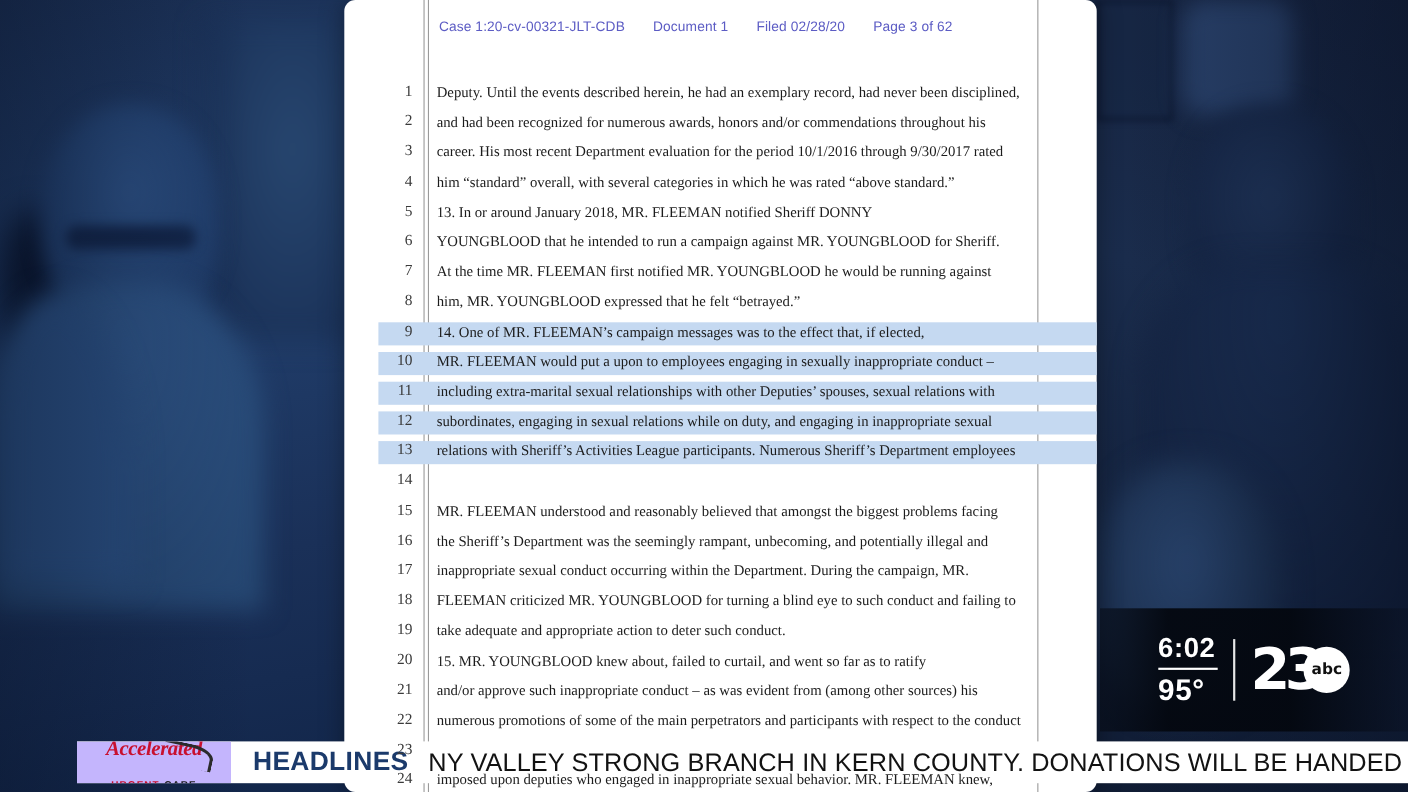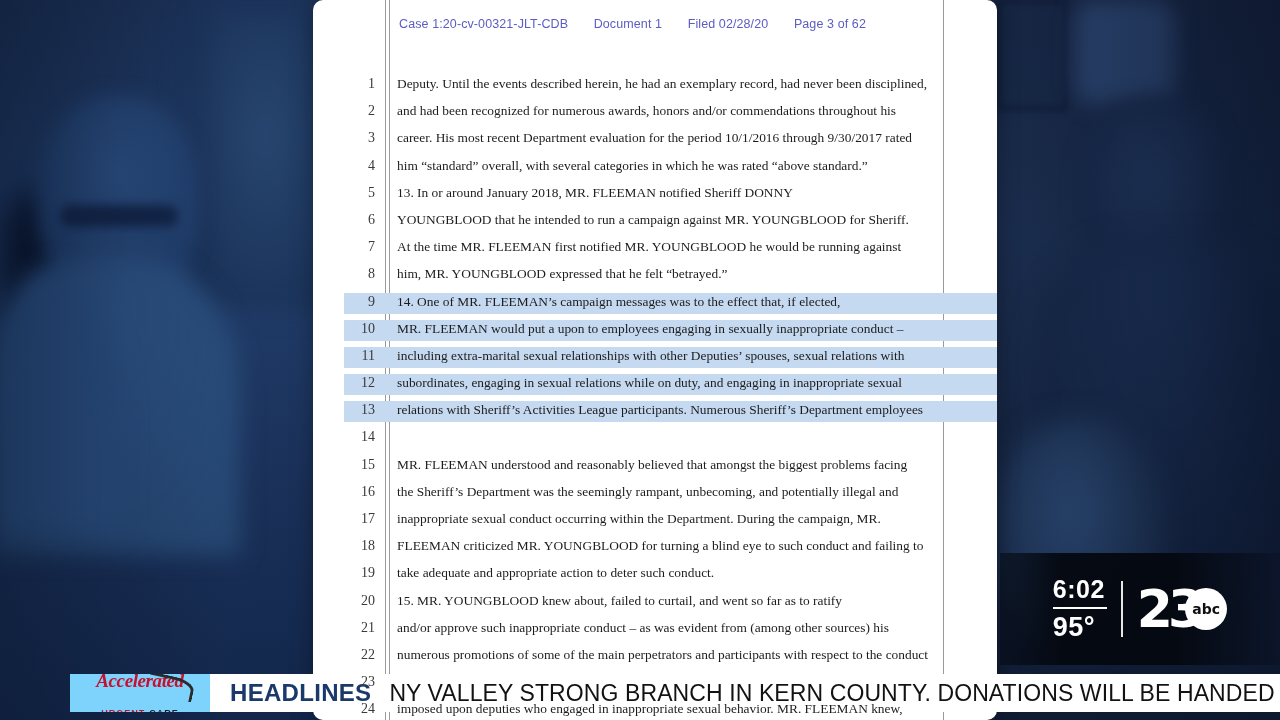--- a/index.html
+++ b/index.html
@@ -214,21 +214,21 @@
   .ticker {
     position:absolute; left:70px; bottom:8px;
     width:1210px; height:38px;
     background:#ffffff;
     display:flex; align-items:center;
     overflow:hidden;
   }
   .ticker-logo {
     flex:0 0 140px; height:38px;
     display:flex; flex-direction:column; align-items:center; justify-content:center;
-    background:#7dd3fc;
+    background:#c4b5fd;
     position:relative;
     padding-top:2px;
   }
   .ticker-logo .acc-arc {
     position:absolute; right:16px; top:2px;
     width:46px; height:22px;
     border-top:3px solid #2b2b2b;
     border-right:3px solid #2b2b2b;
     border-radius:0 50% 0 0;
     transform:rotate(12deg);

